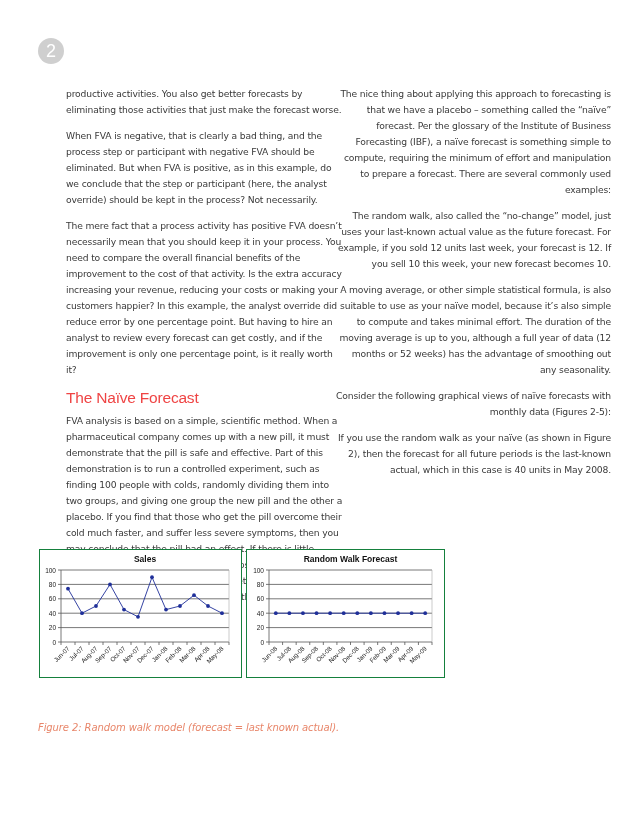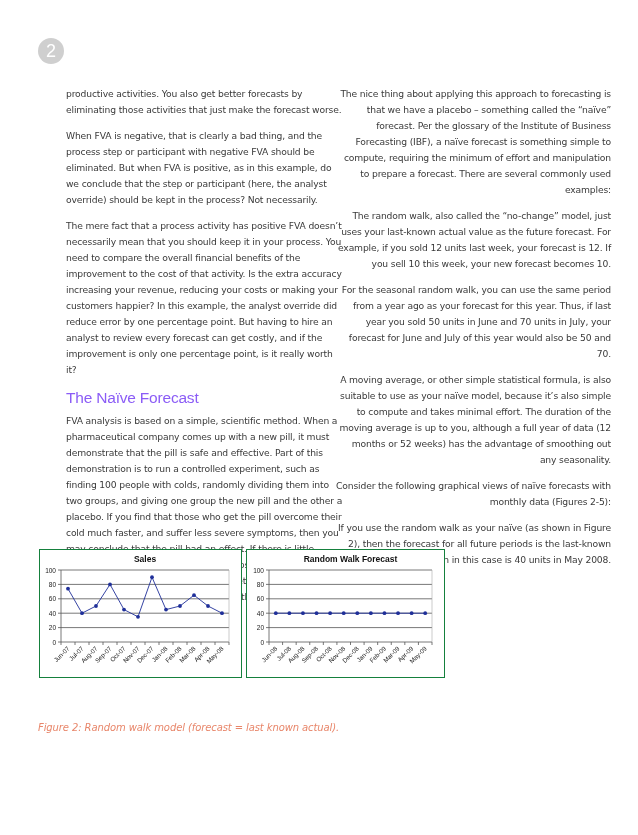--- a/index.html
+++ b/index.html
@@ -6,21 +6,21 @@
     body { width: 638px; height: 835px; position: relative; overflow: hidden;
            font-family: "DejaVu Sans", sans-serif; color: #3a3a3a; }
     .badge { position: absolute; left: 38px; top: 38px; width: 26px; height: 26px;
              border-radius: 50%; background: #cfcfcf; color: #ffffff;
              font-family: "Liberation Sans", sans-serif; font-size: 18px; line-height: 26px;
              text-align: center; }
     .col { position: absolute; top: 86px; font-size: 9.2px; line-height: 16px; letter-spacing: -0.15px; }
     .col.left { left: 48px; width: 278px; margin-left: 18px; }
     .col.right { left: 333px; width: 278px; text-align: right; }
     .col p { margin: 0 0 10px 0; }
-    .heading { font-size: 15.5px; color: #8b5cf6; margin: 0 0 5px 0; line-height: 20px;
+    .heading { font-size: 15.5px; color: #ef4444; margin: 0 0 5px 0; line-height: 20px;
                font-family: "Liberation Sans", sans-serif; letter-spacing: -0.2px; }
     .chart-box { position: absolute; border: 1px solid #15803d; background: #fff; }
     .chart-box svg { display: block; }
     .caption { position: absolute; left: 38px; top: 722px; font-size: 10px; color: #e8866a;
                letter-spacing: -0.1px; font-style: italic; }
   </style>
 </head>
 <body>
 
 <div class="badge">2</div>
@@ -29,21 +29,20 @@
   <p>productive activities. You also get better forecasts by eliminating those activities that just make the forecast worse.</p>
   <p>When FVA is negative, that is clearly a bad thing, and the process step or participant with negative FVA should be eliminated. But when FVA is positive, as in this example, do we conclude that the step or participant (here, the analyst override) should be kept in the process? Not necessarily.</p>
   <p>The mere fact that a process activity has positive FVA doesn’t necessarily mean that you should keep it in your process. You need to compare the overall financial benefits of the improvement to the cost of that activity. Is the extra accuracy increasing your revenue, reducing your costs or making your customers happier? In this example, the analyst override did reduce error by one percentage point. But having to hire an analyst to review every forecast can get costly, and if the improvement is only one percentage point, is it really worth it?</p>
   <div class="heading">The Naïve Forecast</div>
   <p>FVA analysis is based on a simple, scientific method. When a pharmaceutical company comes up with a new pill, it must demonstrate that the pill is safe and effective. Part of this demonstration is to run a controlled experiment, such as finding 100 people with colds, randomly dividing them into two groups, and giving one group the new pill and the other a placebo. If you find that those who get the pill overcome their cold much faster, and suffer less severe symptoms, then you may conclude that the pill had an effect. If there is little difference between the groups – perhaps if everyone overcomes the cold within 10 days whether they received the pill or not – you can probably conclude that the pill adds no value.</p>
 </div>
 
 <div class="col right">
   <p>The nice thing about applying this approach to forecasting is that we have a placebo – something called the “naïve” forecast. Per the glossary of the Institute of Business Forecasting (IBF), a naïve forecast is something simple to compute, requiring the minimum of effort and manipulation to prepare a forecast. There are several commonly used examples:</p>
   <p>The random walk, also called the “no-change” model, just uses your last-known actual value as the future forecast. For example, if you sold 12 units last week, your forecast is 12. If you sell 10 this week, your new forecast becomes 10.</p>
-  <p>For the seasonal random walk, you can use the same period from a year ago as your forecast for this year. Thus, if last year you sold 50 units in June and 70 units in July, your forecast for June and July of this year would also be 50 and 70.</p>
   <p>A moving average, or other simple statistical formula, is also suitable to use as your naïve model, because it’s also simple to compute and takes minimal effort. The duration of the moving average is up to you, although a full year of data (12 months or 52 weeks) has the advantage of smoothing out any seasonality.</p>
   <p>Consider the following graphical views of naïve forecasts with monthly data (Figures 2-5):</p>
   <p>If you use the random walk as your naïve (as shown in Figure 2), then the forecast for all future periods is the last-known actual, which in this case is 40 units in May 2008.</p>
 </div>
 
 <div class="chart-box" style="left:39px; top:549px; width:201px; height:127px;">
   <svg id="chart0" width="201" height="127">
       <text x="105" y="12" text-anchor="middle" font-family="Liberation Sans, sans-serif" font-size="8.5" font-weight="bold" fill="#111">Sales</text>
       <line x1="21" x2="189" y1="92" y2="92" stroke="#555" stroke-width="0.8"></line>
       <line x1="18" x2="21" y1="92" y2="92" stroke="#555" stroke-width="0.8"></line>

